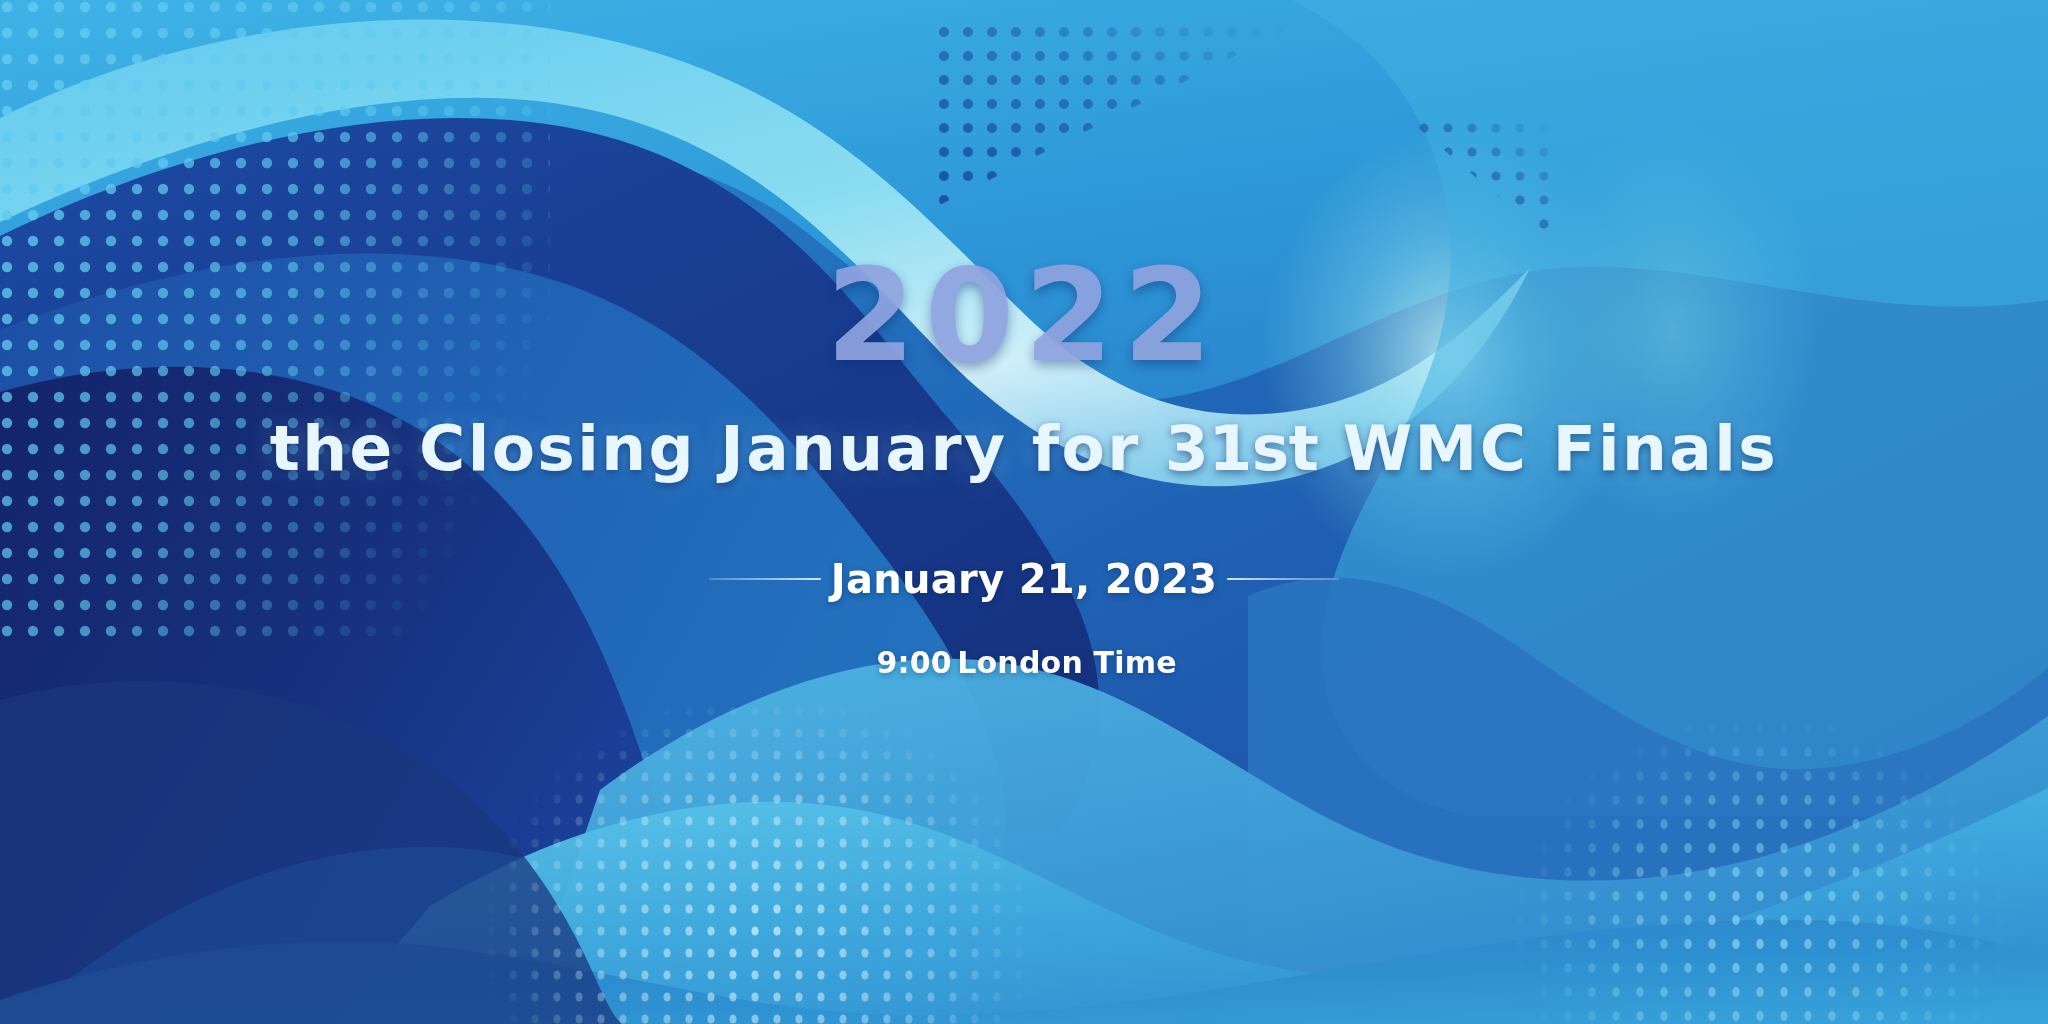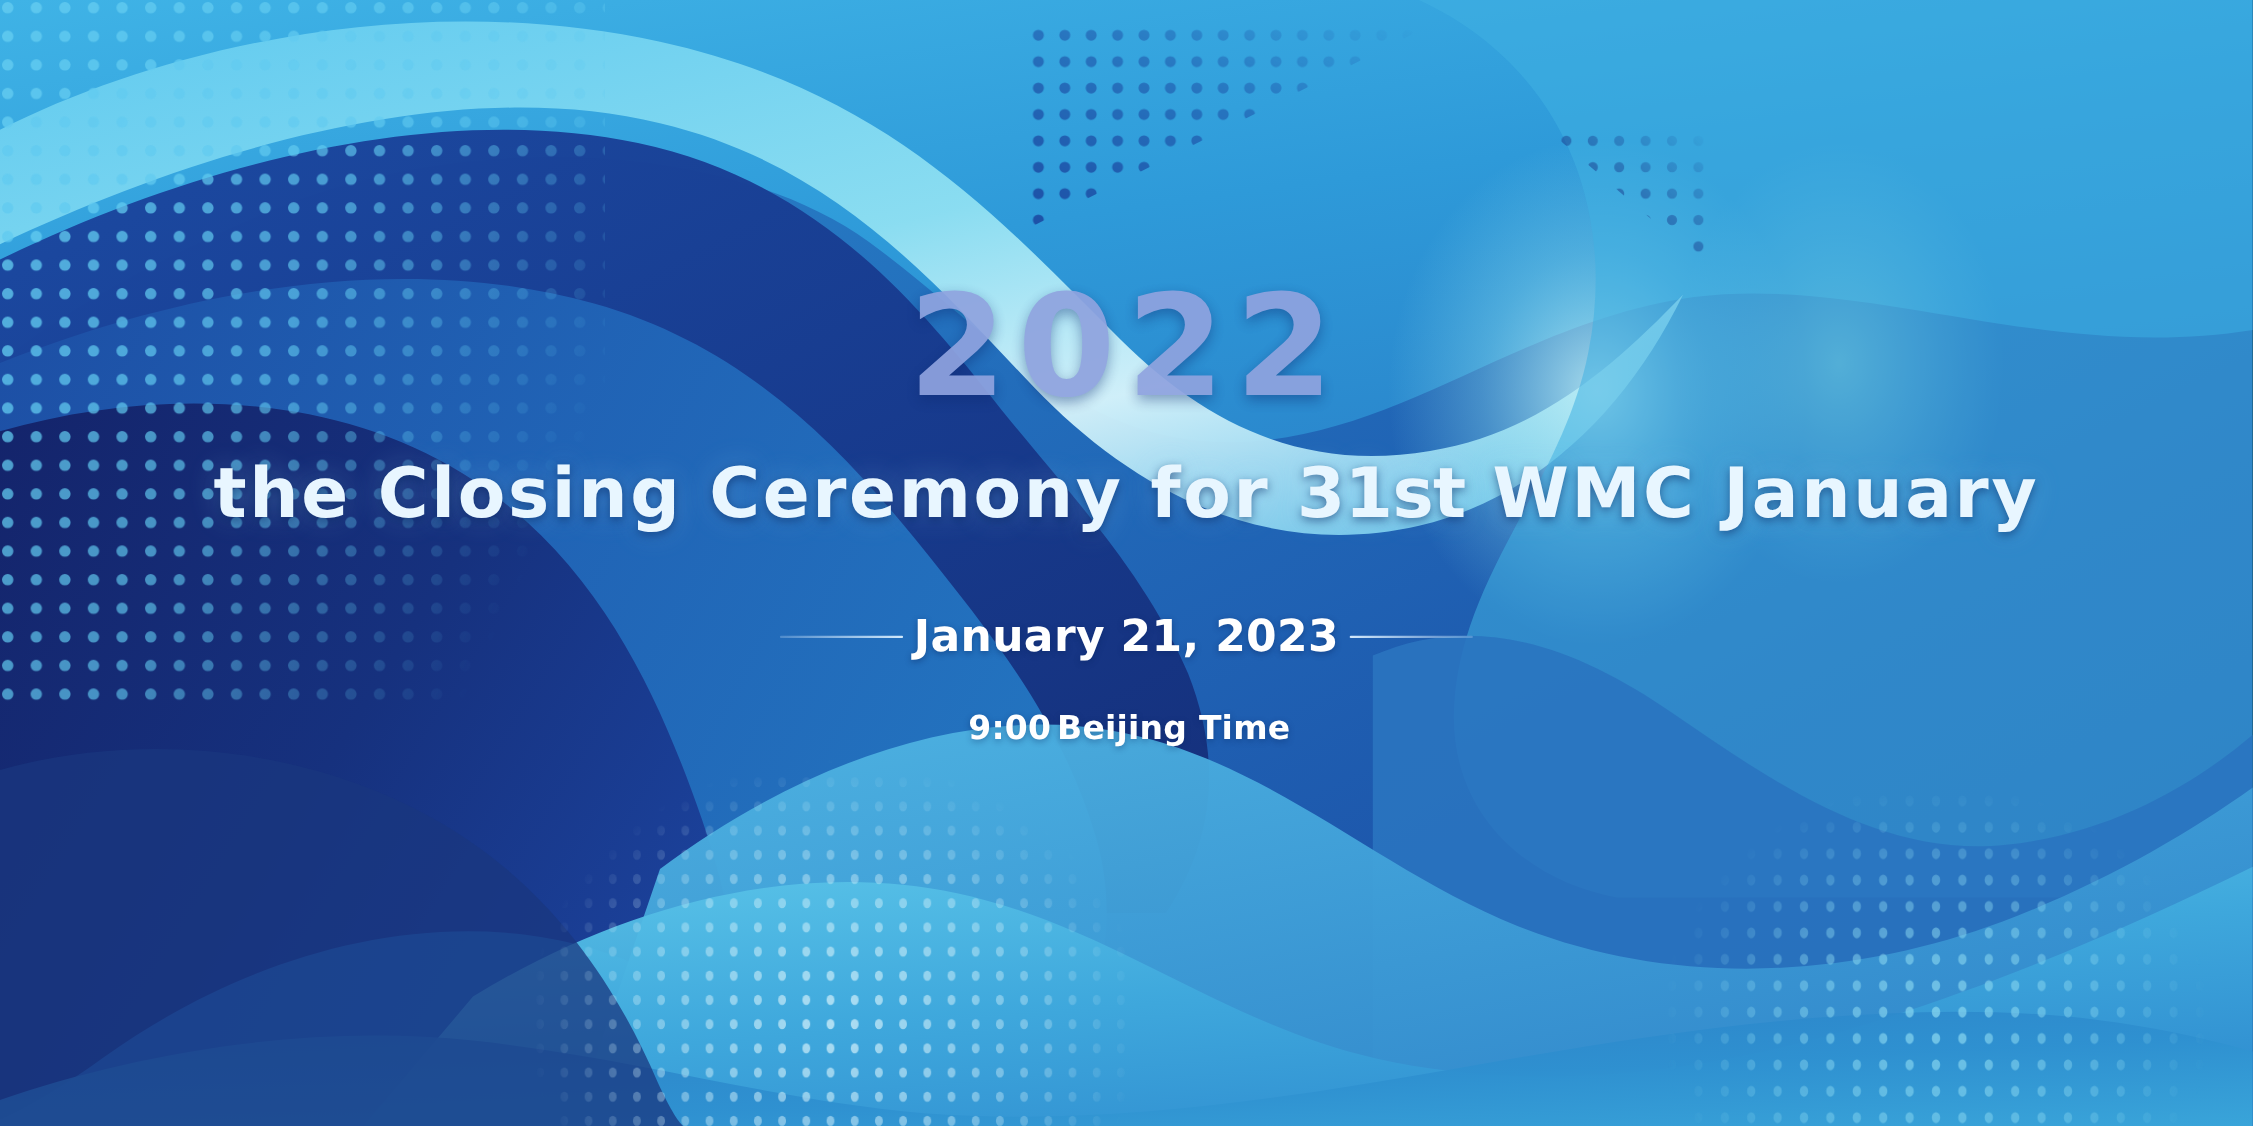--- a/index.html
+++ b/index.html
@@ -345,29 +345,29 @@
     <g mask="url(#maskBlobBR)" opacity="0.75">
       <rect x="1500" y="700" width="540" height="324" fill="url(#dotsPale2)"></rect>
     </g>
   </svg>
 
   <div id="content">
 
     <div class="year">2022</div>
 
     <div class="headline">
-      <span>the Closing Ceremony for </span><span class="seq">31st</span><span> WMC January</span>
+      <span>the Closing January for </span><span class="seq">31st</span><span> WMC Finals</span>
     </div>
 
     <div class="date-row">
       <span class="rule left"></span>
       <span class="date-text">January 21, 2023</span>
       <span class="rule right"></span>
     </div>
 
     <div class="times">
       <div class="time-line">
-        <span class="tnum">9:00</span><span class="tzone">Beijing Time</span>
+        <span class="tnum">9:00</span><span class="tzone">London Time</span>
       </div>
     </div>
 
   </div>
 </div>
 
 </body></html>

